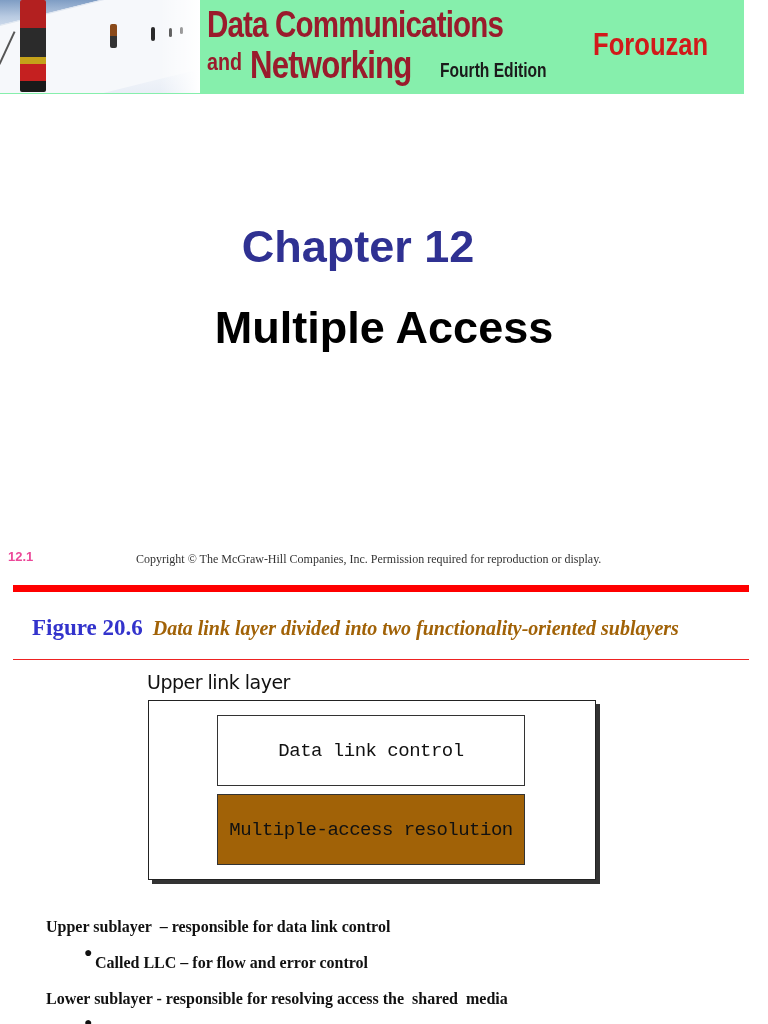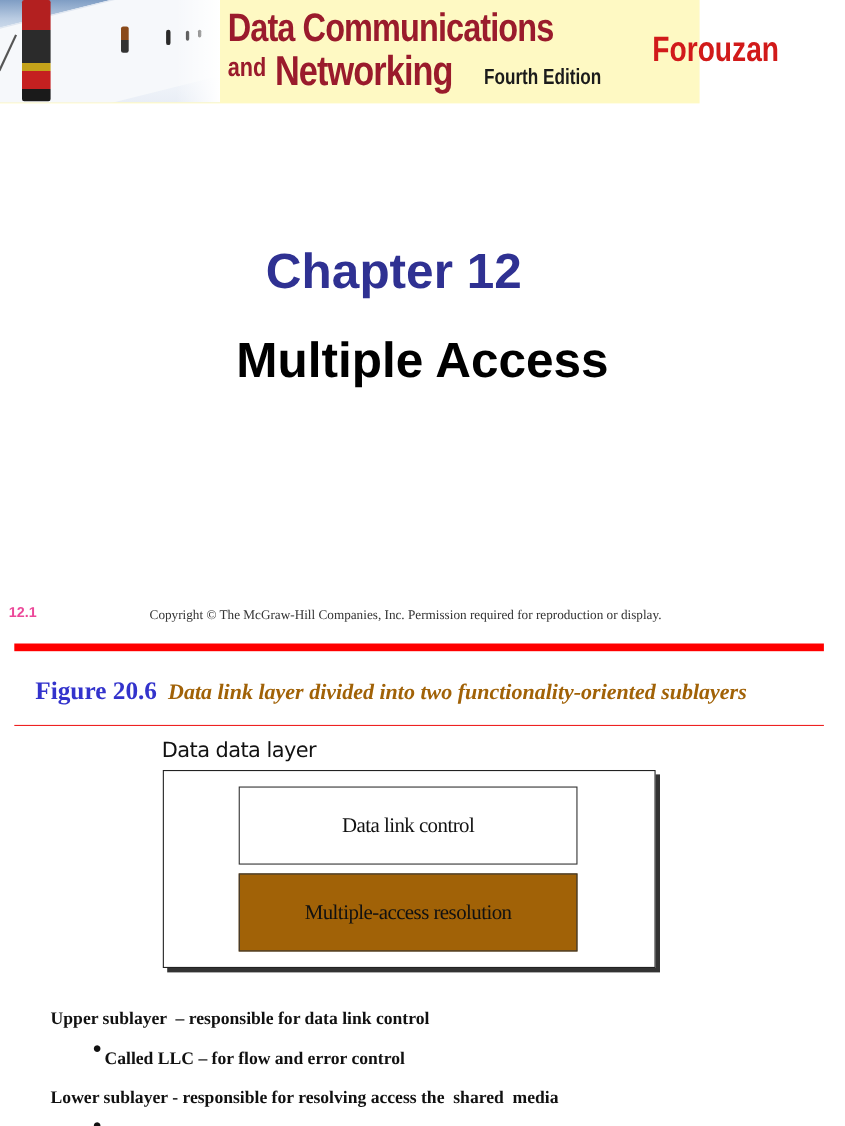--- a/index.html
+++ b/index.html
@@ -1,19 +1,19 @@
 <!DOCTYPE html>
 <html><head>
 <meta charset="utf-8">
 <style>
   html, body { margin: 0; padding: 0; }
   body { width: 768px; height: 1024px; overflow: hidden; background: #ffffff; position: relative; font-family: "Liberation Sans", sans-serif; }
 
   
-  .banner { position: absolute; left: 0; top: 0; width: 636px; height: 94px; background: #fef9c3; text-align: right; }
+  .banner { position: absolute; left: 0; top: 0; width: 744px; height: 94px; background: #86efac; text-align: right; }
   .photo { position: absolute; left: 0; top: 0; width: 200px; height: 93px;
     background: linear-gradient(180deg, #7f9dc4 0%, #b9cbe2 18%, #e6edf6 40%, #f4f7fb 70%, #e9eef6 100%); overflow: hidden; }
   .photo .slope { position: absolute; left: -20px; top: 30px; width: 260px; height: 90px; background: #f6f8fb; transform: rotate(-14deg); transform-origin: left top; border-top: 1px solid #dfe6f0; }
   .photo .fade { position: absolute; right: 0; top: 0; width: 40px; height: 93px; background: linear-gradient(90deg, rgba(255,255,255,0), #ffffff); }
   .climber { position: absolute; background: #2a2a2a; border-radius: 2px; }
   .climber.big { left: 20px; top: 0; width: 26px; height: 92px; background: linear-gradient(180deg, #b32020 0%, #b32020 30%, #2b2b2b 30%, #2b2b2b 62%, #c4a21a 62%, #c4a21a 70%, #c52020 70%, #c52020 88%, #1a1a1a 88%); }
   .pole { position: absolute; left: 6px; top: 30px; width: 2px; height: 36px; background: #555; transform: rotate(25deg); }
   .climber.c2 { left: 110px; top: 24px; width: 7px; height: 24px; background: linear-gradient(180deg,#8a4a1a 0%,#8a4a1a 50%,#333 50%); }
   .climber.c3 { left: 151px; top: 27px; width: 4px; height: 14px; }
   .climber.c4 { left: 169px; top: 28px; width: 3px; height: 9px; }
@@ -37,21 +37,21 @@
 
   
   .fig-caption { position: absolute; left: 32px; top: 615px; white-space: nowrap; }
   .fig-label { font-family: "Liberation Serif", serif; font-weight: bold; font-size: 23px; color: #3333cc; }
   .fig-desc { font-family: "Liberation Serif", serif; font-weight: bold; font-style: italic; font-size: 20px; color: #a16207; margin-left: 10px; }
   .thin-rule { position: absolute; left: 13px; top: 659px; width: 736px; height: 1px; background: #ee2222; }
 
   
   .dl-label { position: absolute; left: 147px; top: 671px; font-size: 19px; color: #111; font-family: "DejaVu Sans", sans-serif; letter-spacing: -0.5px; }
   .outer-box { position: absolute; left: 148px; top: 700px; width: 446px; height: 178px; border: 1.5px solid #222; background: #fff; box-shadow: 4px 4px 0 #333; }
-  .inner-box { position: absolute; display: flex; align-items: center; justify-content: center; border: 1.5px solid #333; font-family: Liberation Serif, serif; font-size: 19px; color: #111; letter-spacing: -0.5px; }
+  .inner-box { position: absolute; display: flex; align-items: center; justify-content: center; border: 1.5px solid #333; font-family: Liberation Mono, monospace; font-size: 19px; color: #111; letter-spacing: -0.5px; }
   .dlc { left: 217px; top: 715px; width: 306px; height: 69px; background: #ffffff; }
   .mar { left: 217px; top: 794px; width: 306px; height: 69px; background: #a16207; }
 
   
   .txt { position: absolute; font-family: "Liberation Serif", serif; font-weight: bold; font-size: 16px; color: #111; white-space: pre; }
   .l1 { left: 46px; top: 918px; }
   .l2 { left: 95px; top: 954px; }
   .bullet { position: absolute; font-size: 14px; color: #111; }
   .b1 { left: 84px; top: 944px; }
   .l3 { left: 46px; top: 990px; }
@@ -83,21 +83,21 @@
 <div class="slide-num">12.1</div>
 <div class="copyright">Copyright © The McGraw-Hill Companies, Inc. Permission required for reproduction or display.</div>
 
 <div class="red-bar"></div>
 
 <div class="fig-caption">
   <span class="fig-label">Figure 20.6</span><span class="fig-desc">Data link layer divided into two functionality-oriented sublayers</span>
 </div>
 <div class="thin-rule"></div>
 
-<div class="dl-label">Data data layer</div>
+<div class="dl-label">Upper link layer</div>
 <div class="outer-box"></div>
 <div class="inner-box dlc">
   <span>Data link control</span>
 </div>
 <div class="inner-box mar">
   <span>Multiple-access resolution</span>
 </div>
 
 <div class="txt l1">Upper sublayer  – responsible for data link control</div>
 <span class="bullet b1">●</span>

